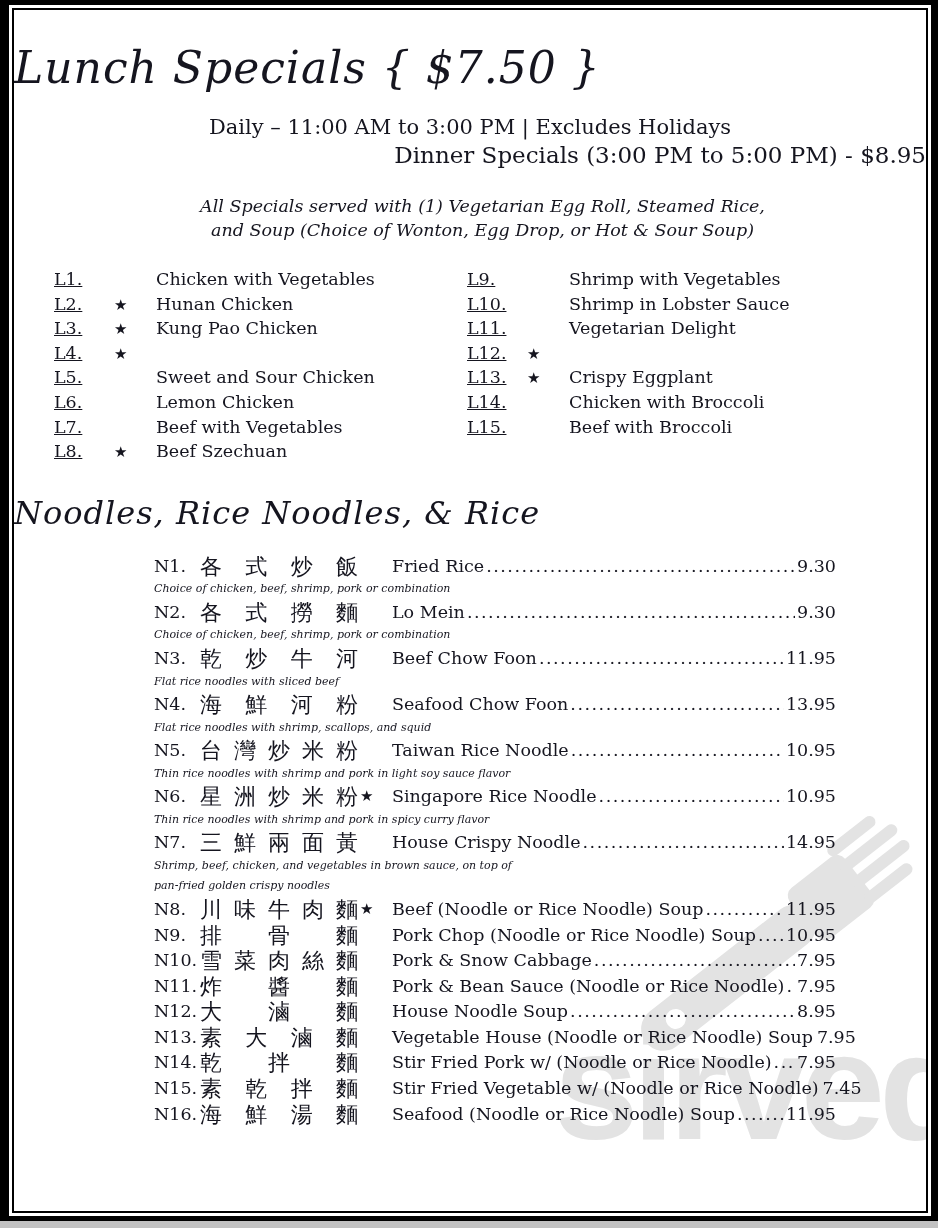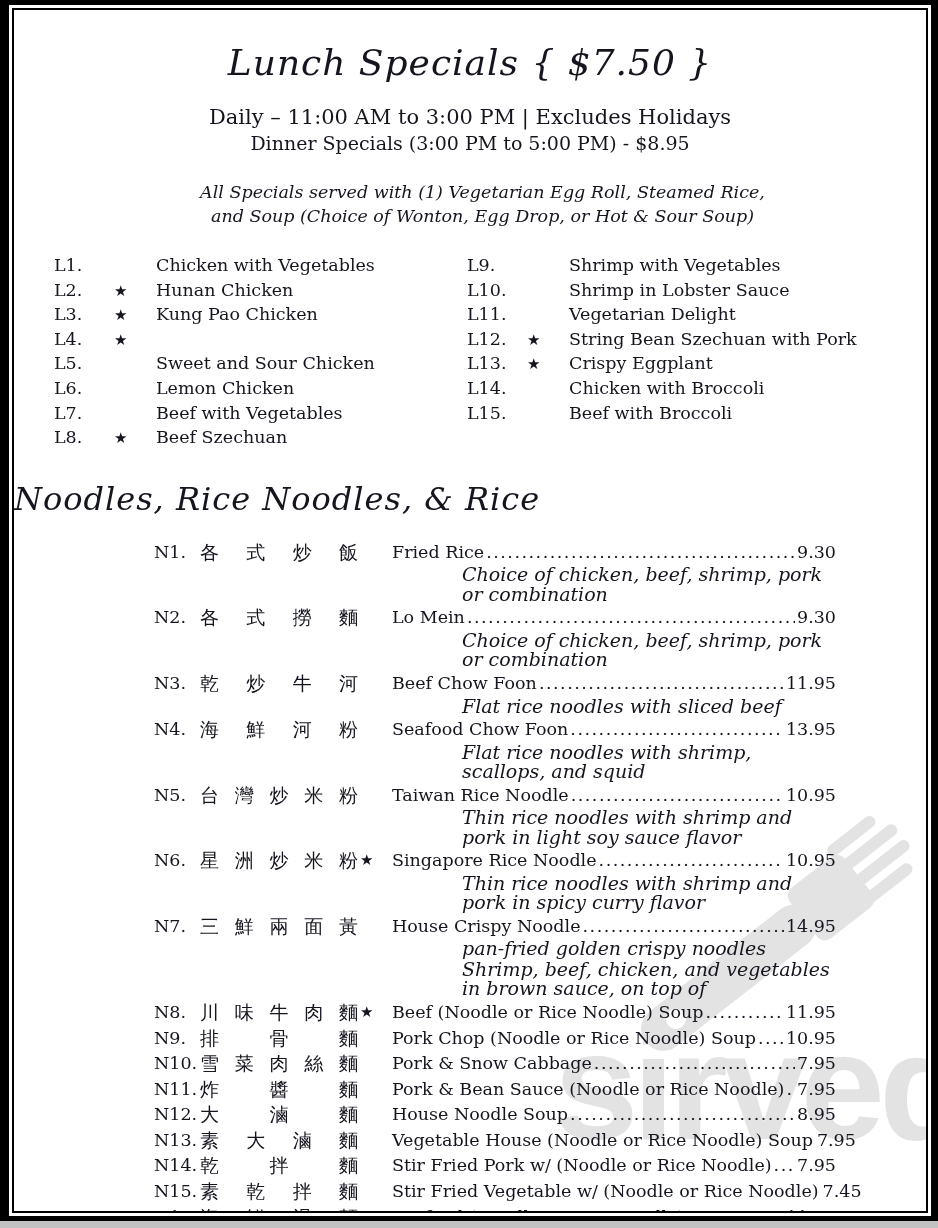--- a/index.html
+++ b/index.html
@@ -41,76 +41,74 @@
     font-family: "Liberation Sans", sans-serif;
     font-weight: bold;
     font-size: 152px;
     letter-spacing: -6px;
     line-height: 1;
   }
   .wm-fork { left: 560px; top: 790px; width: 380px; height: 300px; }
 
   
   .title {
-    text-align: center;
     font-style: italic;
-    font-size: 36px;
+    font-size: 44px;
     margin-top: 32px;
     letter-spacing: 1px;
   }
   .daily { text-align: center; font-size: 21px; margin-top: 22px; }
-  .dinner { text-align: center; font-size: 19px; margin-top: 3px; }
+  .dinner { text-align: right; font-size: 23px; margin-top: 3px; }
   .note {
     text-align: center;
     font-style: italic;
     font-size: 17.5px;
     line-height: 24px;
     margin-top: 26px;
     padding-left: 25px;
   }
 
   
   .l-grid { display: flex; margin-top: 27px; padding-left: 40px; }
   .l-col-left { width: 413px; flex: none; }
   .l-col-right { flex: 1; }
   .l-row { display: flex; align-items: baseline; height: 24.6px; font-size: 17.5px; }
-  .l-code { width: 60px; flex: none; }
+  .l-code { width: 60px; flex: none; text-decoration: underline; }
   .l-star { width: 42px; flex: none; font-size: 15px; font-family: "DejaVu Sans", sans-serif; }
   .l-name { flex: 1; white-space: nowrap; }
 
   
   .section-title {
     font-style: italic;
     font-size: 32px;
     margin-top: 28px;
     letter-spacing: 1px;
   }
   .n-list { margin: 22px 90px 0 140px; }
   .n-main { display: flex; align-items: flex-end; font-size: 17.5px; line-height: 25.6px; }
   .n-code { width: 46px; flex: none; }
   .n-cn {
     width: 158px; flex: none;
-    font-size: 19px;
+    font-size: 22px;
     text-align: justify;
     text-align-last: justify;
     -moz-text-align-last: justify;
   }
   .n-star { width: 32px; flex: none; font-size: 15px; font-family: "DejaVu Sans", sans-serif; padding-left: 2px; }
   .n-name { white-space: nowrap; flex: none; }
   .n-dots { flex: 1; overflow: hidden; white-space: nowrap; margin: 0 2px; }
   .n-dots::after {
     content: "....................................................................................................................................";
     letter-spacing: 1.5px;
   }
   .n-price { flex: none; white-space: nowrap; }
   .n-subs { }
   .n-sub {
-    margin-left: 308px;
     font-style: italic;
-    font-size: 19px;
+    font-size: 11px;
     line-height: 19.5px;
     margin-bottom: 1px;
   }
 </style>
 </head>
 <body>
 
 <div class="frame-outer">
   <div class="frame-gap">
     <div class="frame-inner">
@@ -202,21 +200,20 @@
 
   <div class="l-row">
     <span class="l-code">L11.</span>
     <span class="l-star"></span>
     <span class="l-name">Vegetarian Delight</span>
   </div>
 
   <div class="l-row">
     <span class="l-code">L12.</span>
     <span class="l-star">★</span>
-    <span class="l-name">String Bean Szechuan with Pork</span>
   </div>
 
   <div class="l-row">
     <span class="l-code">L13.</span>
     <span class="l-star">★</span>
     <span class="l-name">Crispy Eggplant</span>
   </div>
 
   <div class="l-row">
     <span class="l-code">L14.</span>
@@ -321,22 +318,22 @@
   <div class="n-item">
     <div class="n-main">
       <span class="n-code">N7.</span>
       <span class="n-cn">三 鮮 兩 面 黃</span>
       <span class="n-star"></span>
       <span class="n-name">House Crispy Noodle</span>
       <span class="n-dots"></span>
       <span class="n-price">14.95</span>
     </div>
     <div class="n-subs">
+                <div class="n-sub">Shrimp, beef, chicken, and vegetables in brown sauce, on top of</div>
                 <div class="n-sub">pan-fried golden crispy noodles</div>
-                <div class="n-sub">Shrimp, beef, chicken, and vegetables in brown sauce, on top of</div>
               </div>
   </div>
 
   <div class="n-item">
     <div class="n-main">
       <span class="n-code">N8.</span>
       <span class="n-cn">川 味 牛 肉 麵</span>
       <span class="n-star">★</span>
       <span class="n-name">Beef (Noodle or Rice Noodle) Soup</span>
       <span class="n-dots"></span>

